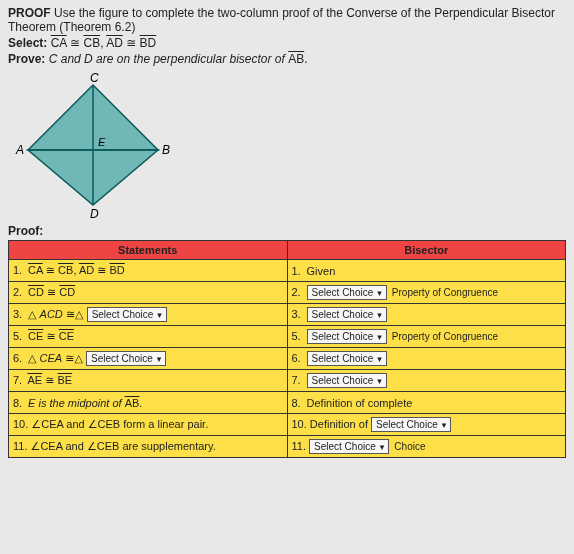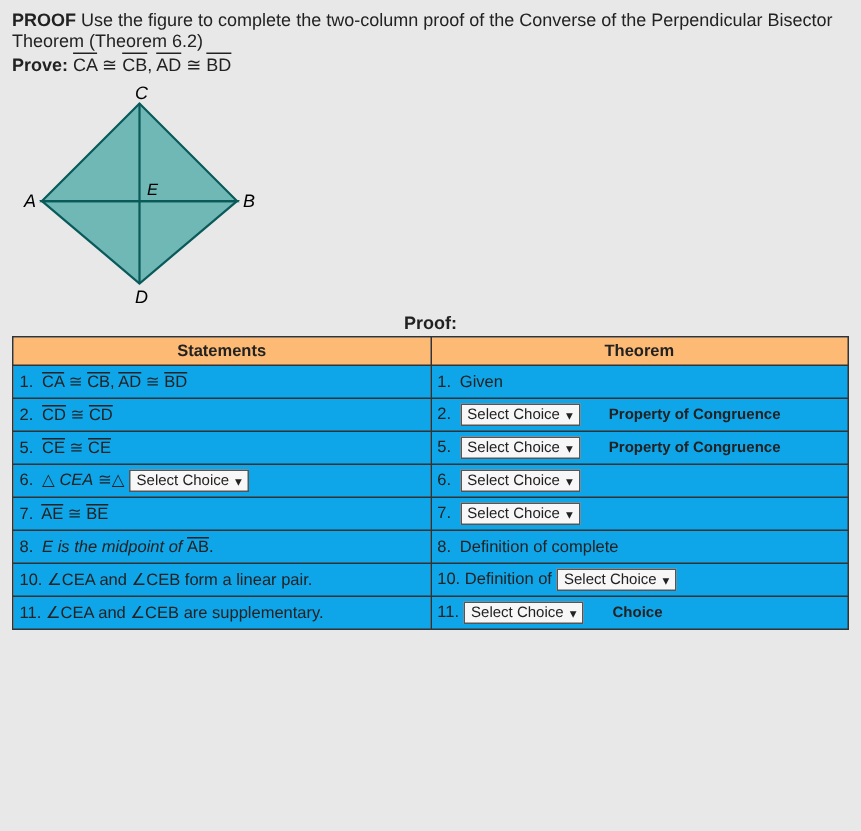--- a/index.html
+++ b/index.html
@@ -3,46 +3,51 @@
 <meta charset="utf-8">
 <style>
 * { box-sizing: border-box; margin: 0; padding: 0; }
 body { font-family: Arial, sans-serif; font-size: 12px; background: #e8e8e8; color: #222; width: 574px; height: 554px; overflow: hidden; padding: 6px 8px; }
 .hdr { margin-bottom: 4px; }
 .hdr .ln { margin-bottom: 2px; }
 .bold { font-weight: bold; text-align: center; }
 .ov { text-decoration: overline; }
 .figwrap { margin: 4px 0 2px 0; }
 svg.fig { display: block; }
-.prooflbl { font-weight: bold; margin: 4px 0 2px 0; text-align: center; }
+.prooflbl { font-weight: bold; margin: 4px 0 2px 0; }
 table { border-collapse: collapse; width: 100%; table-layout: fixed; }
-th, td { border: 1px solid #333; padding: 3px 4px; vertical-align: middle; background: #0ea5e9; font-size: 11px; }
-th { text-align: center; font-weight: bold; background: #fdba74; }
+th, td { border: 1px solid #333; padding: 3px 4px; vertical-align: middle; background: #fde047; font-size: 11px; }
+th { text-align: center; font-weight: bold; background: #ef4444; }
 td { height: 22px; }
 .num { display: inline-block; min-width: 12px; }
 .sel { display: inline-flex; align-items: center; border: 1px solid #555; background: #f7f7f7; padding: 1px 4px; font-size: 10px; cursor: pointer; }
 .sel::after { content: "▾"; margin-left: 4px; font-size: 9px; }
-.small { font-size: 10px; margin-left: 16px; font-weight: bold; }
+.small { font-size: 10px; margin-left: 2px; }
 </style>
 </head>
 <body>
 
 <div class="hdr">
   <div class="ln">
     <span class="bold">PROOF</span>
     <span>Use the figure to complete the two-column proof of the Converse of the Perpendicular Bisector Theorem (Theorem 6.2)</span>
   </div>
   <div class="ln">
-    <span class="bold">Prove:</span>
+    <span class="bold">Select:</span>
     <span class="ov">CA</span>
     <span>≅</span>
     <span class="ov">CB</span><span>,</span>
     <span class="ov">AD</span>
     <span>≅</span>
     <span class="ov">BD</span>
+  </div>
+  <div class="ln">
+    <span class="bold">Prove:</span>
+    <i><span>C and D are on the perpendicular bisector of </span></i>
+    <span class="ov">AB</span><span>.</span>
   </div>
 </div>
 
 <div class="figwrap">
 <svg class="fig" width="170" height="150" viewBox="0 0 170 150">
   <polygon points="20,80 85,15 150,80" fill="#6fb8b6" stroke="#0a5a5a" stroke-width="1.5"></polygon>
   <polygon points="20,80 150,80 85,135" fill="#6fb8b6" stroke="#0a5a5a" stroke-width="1.5"></polygon>
   <line x1="85" y1="15" x2="85" y2="135" stroke="#0a5a5a" stroke-width="1.5"></line>
   <line x1="20" y1="80" x2="150" y2="80" stroke="#0a5a5a" stroke-width="1.5"></line>
   <text x="82" y="12" font-size="12" font-style="italic">C</text>
@@ -52,31 +57,35 @@
   <text x="90" y="76" font-size="11" font-style="italic">E</text>
 </svg>
 </div>
 
 <div class="prooflbl">Proof:</div>
 
 <table>
 <thead>
 <tr>
   <th>Statements</th>
-  <th>Theorem</th>
+  <th>Bisector</th>
 </tr>
 </thead>
 <tbody>
 <tr>
   <td><span class="num">1.</span> <span class="ov">CA</span> <span>≅</span> <span class="ov">CB</span><span>,</span> <span class="ov">AD</span> <span>≅</span> <span class="ov">BD</span></td>
   <td><span class="num">1.</span> <span>Given</span></td>
 </tr>
 <tr>
   <td><span class="num">2.</span> <span class="ov">CD</span> <span>≅</span> <span class="ov">CD</span></td>
   <td><span class="num">2.</span> <span class="sel">Select Choice</span> <span class="small">Property of Congruence</span></td>
+</tr>
+<tr>
+  <td><span class="num">3.</span> <span>△</span> <i>ACD</i> <span>≅</span><span>△</span> <span class="sel">Select Choice</span></td>
+  <td><span class="num">3.</span> <span class="sel">Select Choice</span></td>
 </tr>
 <tr>
   <td><span class="num">5.</span> <span class="ov">CE</span> <span>≅</span> <span class="ov">CE</span></td>
   <td><span class="num">5.</span> <span class="sel">Select Choice</span> <span class="small">Property of Congruence</span></td>
 </tr>
 <tr>
   <td><span class="num">6.</span> <span>△</span> <i>CEA</i> <span>≅</span><span>△</span> <span class="sel">Select Choice</span></td>
   <td><span class="num">6.</span> <span class="sel">Select Choice</span></td>
 </tr>
 <tr>

